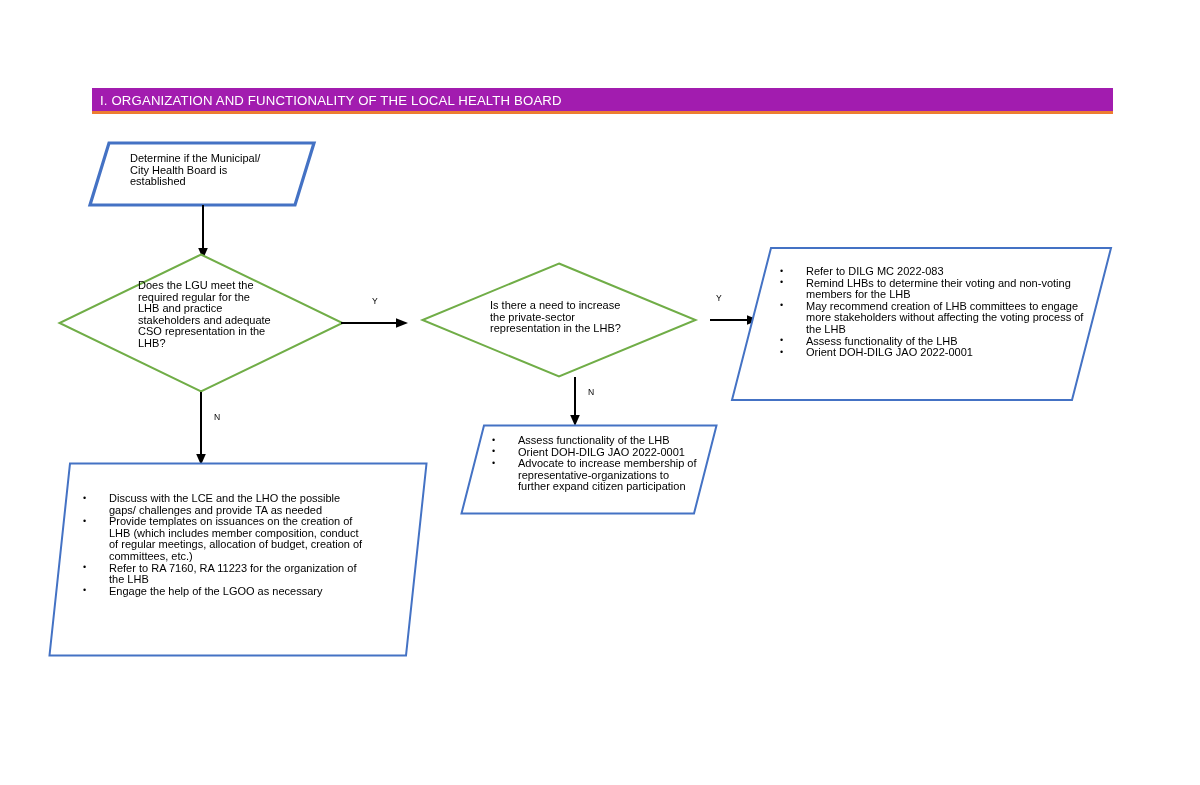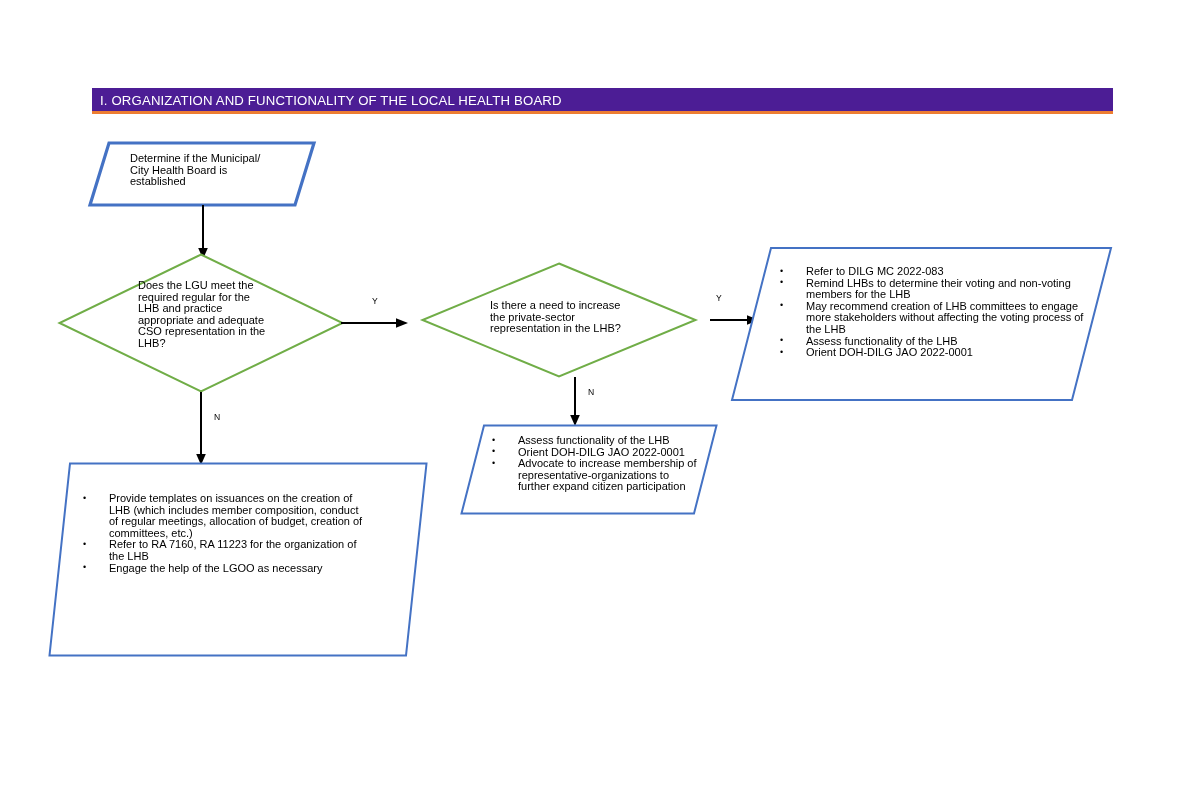--- a/index.html
+++ b/index.html
@@ -16,21 +16,21 @@
     overflow: hidden;
   }
 
   
   #header-banner {
     position: absolute;
     left: 92px;
     top: 88px;
     width: 1021px;
     height: 23px;
-    background: #4c1d95;
+    background: #a21caf;
     border-bottom: 3px solid #ED7D31;
     box-sizing: content-box;
   }
   #header-title {
     position: absolute;
     left: 8px;
     top: 50%;
     transform: translateY(-50%);
     color: #ffffff;
     font-size: 13.2px;
@@ -161,21 +161,21 @@
 <div class="node" style="left:58px; top:253px; width:286px; height:140px;">
   <div class="diamond-shape">
     <svg viewBox="0 0 286 140" preserveAspectRatio="none">
       <polygon points="143,1.5 284.5,70 143,138.5 1.5,70" fill="#ffffff" stroke="#70AD47" stroke-width="2" stroke-linejoin="miter" vector-effect="non-scaling-stroke"></polygon>
     </svg>
   </div>
   <div class="diamond-content body-text" style="left:80px; top:27px; width:135px;">
     <p>Does the LGU meet the</p>
     <p>required regular for the</p>
     <p>LHB and practice</p>
-    <p>appropriate and adequate</p>
+    <p>stakeholders and adequate</p>
     <p>CSO representation in the</p>
     <p>LHB?</p>
   </div>
 </div>
 
 <div class="connector" style="left:341px; top:316px;">
   <svg width="68" height="14" viewBox="0 0 68 14">
     <line x1="0" y1="7" x2="57" y2="7" stroke="#000000" stroke-width="2"></line>
     <polygon points="67,7 55,2.2 55,11.8" fill="#000000"></polygon>
   </svg>
@@ -252,18 +252,19 @@
 </div>
 
 <div class="node" style="left:48px; top:462px; width:380px; height:195px;">
   <div class="para-shape">
     <svg viewBox="0 0 380 195" preserveAspectRatio="none">
       <polygon points="22,1.5 378.5,1.5 358,193.5 1.5,193.5" fill="#ffffff" stroke="#4472C4" stroke-width="2" stroke-linejoin="miter" vector-effect="non-scaling-stroke"></polygon>
     </svg>
   </div>
   <div class="para-content" style="left:35px; top:31px; width:285px;">
     <ul class="bullets">
+      <li>Discuss with the LCE and the LHO the possible gaps/ challenges and provide TA as needed</li>
       <li>Provide templates on issuances on the creation of LHB (which includes member composition, conduct of regular meetings, allocation of budget, creation of committees, etc.)</li>
       <li>Refer to RA 7160, RA 11223 for the organization of the LHB</li>
       <li>Engage the help of the LGOO as necessary</li>
     </ul>
   </div>
 </div>
 
 </body></html>

